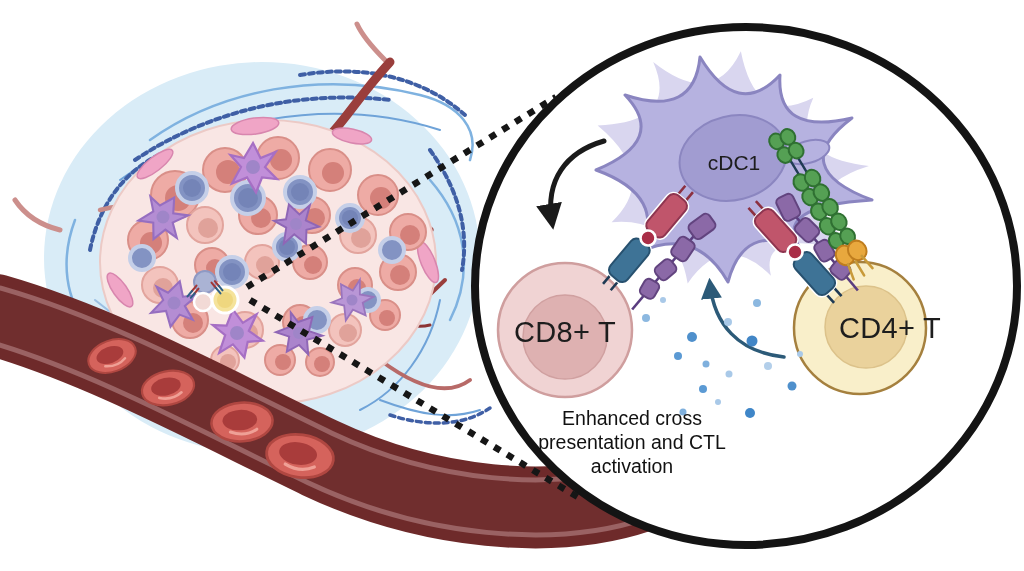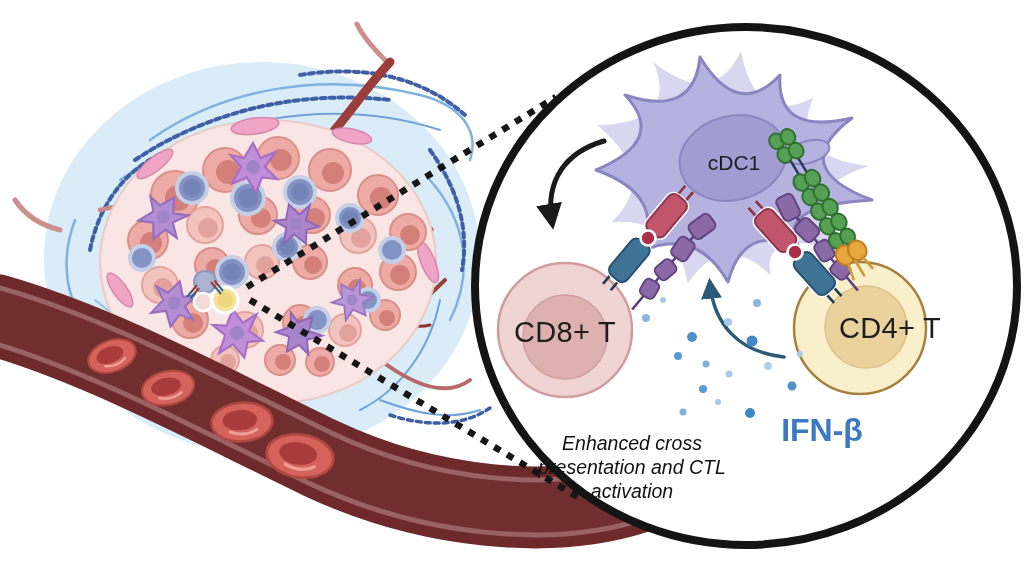--- a/index.html
+++ b/index.html
@@ -325,15 +325,14 @@
     <circle cx="663" cy="300" r="3" fill="#a9c9e8"></circle>
         <circle cx="800" cy="354" r="3" fill="#a9c9e8"></circle>
     <circle cx="683" cy="412" r="3.5" fill="#7fb0dd"></circle>
         <circle cx="718" cy="402" r="3" fill="#a9c9e8"></circle>
   </g>
 </svg>
 
 <div class="lbl lbl-cdc1" style="left:734px;top:163px;">cDC1</div>
 <div class="lbl lbl-cell" style="left:565px;top:332px;">CD8+ T</div>
 <div class="lbl lbl-cell" style="left:864px;top:328px;margin-left:26px;">CD4+ T</div>
-<div class="lbl lbl-ifnb" style="left:822px;top:430px;">IFN-β</div>
-<div class="lbl lbl-caption" style="left:632px;top:468px;font-style:italic;">Enhanced cross presentation and CTL activation</div>
+<div class="lbl lbl-caption" style="left:632px;top:443px;">Enhanced cross presentation and CTL activation</div>
 </div>
 
 </body></html>

